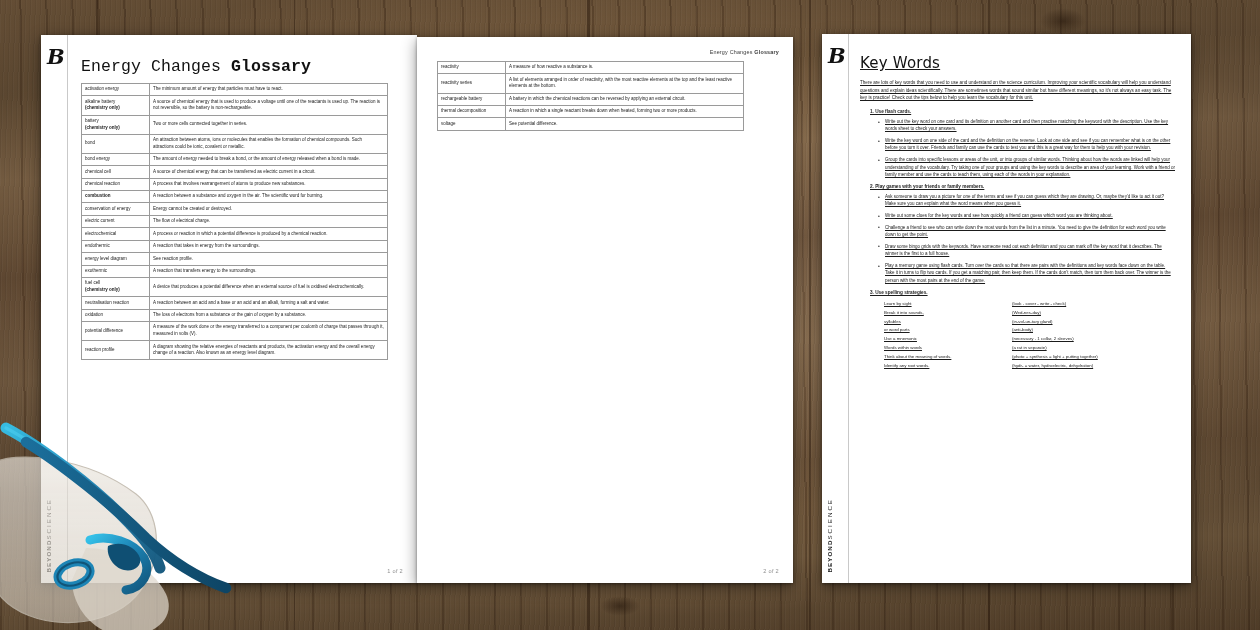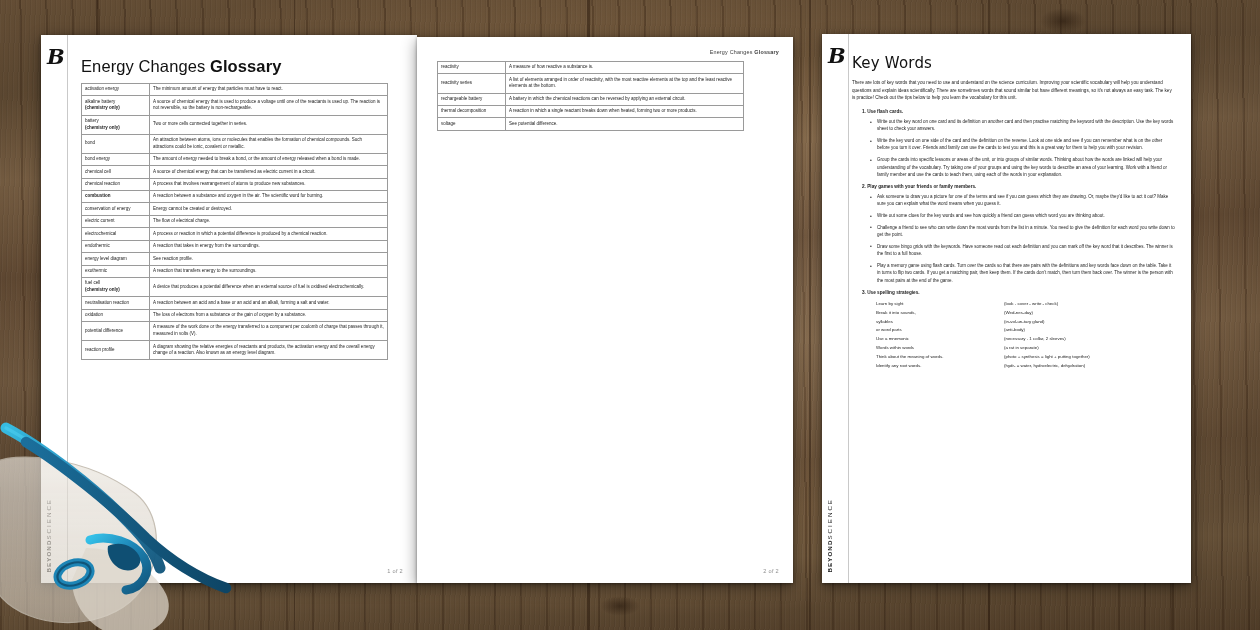--- a/index.html
+++ b/index.html
@@ -88,21 +88,21 @@
   .running-head {
     position: absolute; right: 14px; top: 12px;
     font-size: 5.4px; color: #3a3a3a; letter-spacing: .2px;
   }
   .running-head b { font-weight: 800; }
 
   
   .doc-title {
     position: absolute; left: 40px; top: 22px;
     font-size: 16.5px; color: #111; letter-spacing: .1px;
-    font-family: Liberation Sans, sans-serif;
+    font-family: Liberation Mono, monospace;
   }
   .doc-title b { font-weight: 800; }
   .doc-title .light { font-weight: 400; }
 
   
   .gloss-table {
     position: absolute;
     border-collapse: collapse;
     table-layout: fixed;
     font-size: 4.5px;
@@ -117,22 +117,23 @@
   .gloss-table td.term { width: 68px; }
   .gloss-table td.defn { width: 238px; }
   .gloss-table td.term b { font-weight: 800; }
   .gloss-table td.term .bold-term { font-weight: 800; }
 
   .tbl-left { left: 40px; top: 48px; width: 306px; }
   .tbl-mid  { left: 20px; top: 24px; width: 306px; }
 
   
   .kw-body {
-    position: absolute; left: 30px; top: 20px; right: 16px;
+    position: absolute; left: 38px; top: 20px; right: 16px;
     color: #1b1b1b;
+    text-decoration: underline;
   }
   .kw-title {
     font-size: 15px; font-family: "DejaVu Sans", sans-serif;
     color: #111; margin-bottom: 7px; letter-spacing: .2px;
   }
   .kw-intro { font-size: 4.6px; line-height: 1.68; margin-bottom: 7px; }
   .kw-sect {
     font-size: 4.7px; font-weight: 800; margin: 6px 0 4px 10px;
   }
   .kw-list { list-style: none; margin: 0 0 2px 18px; }

